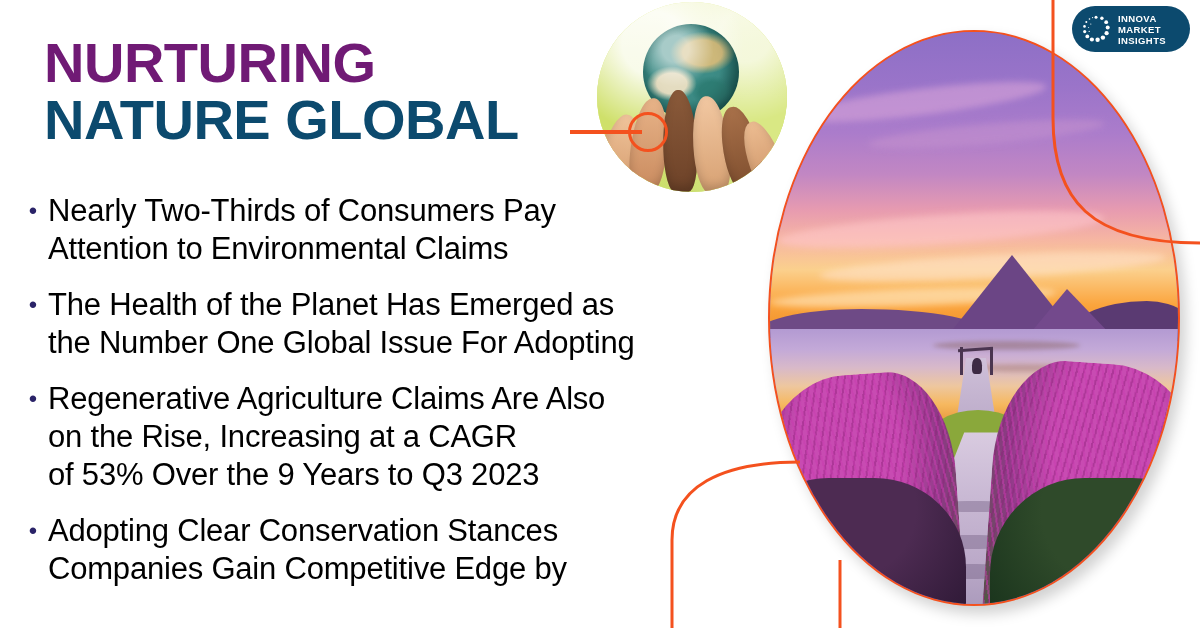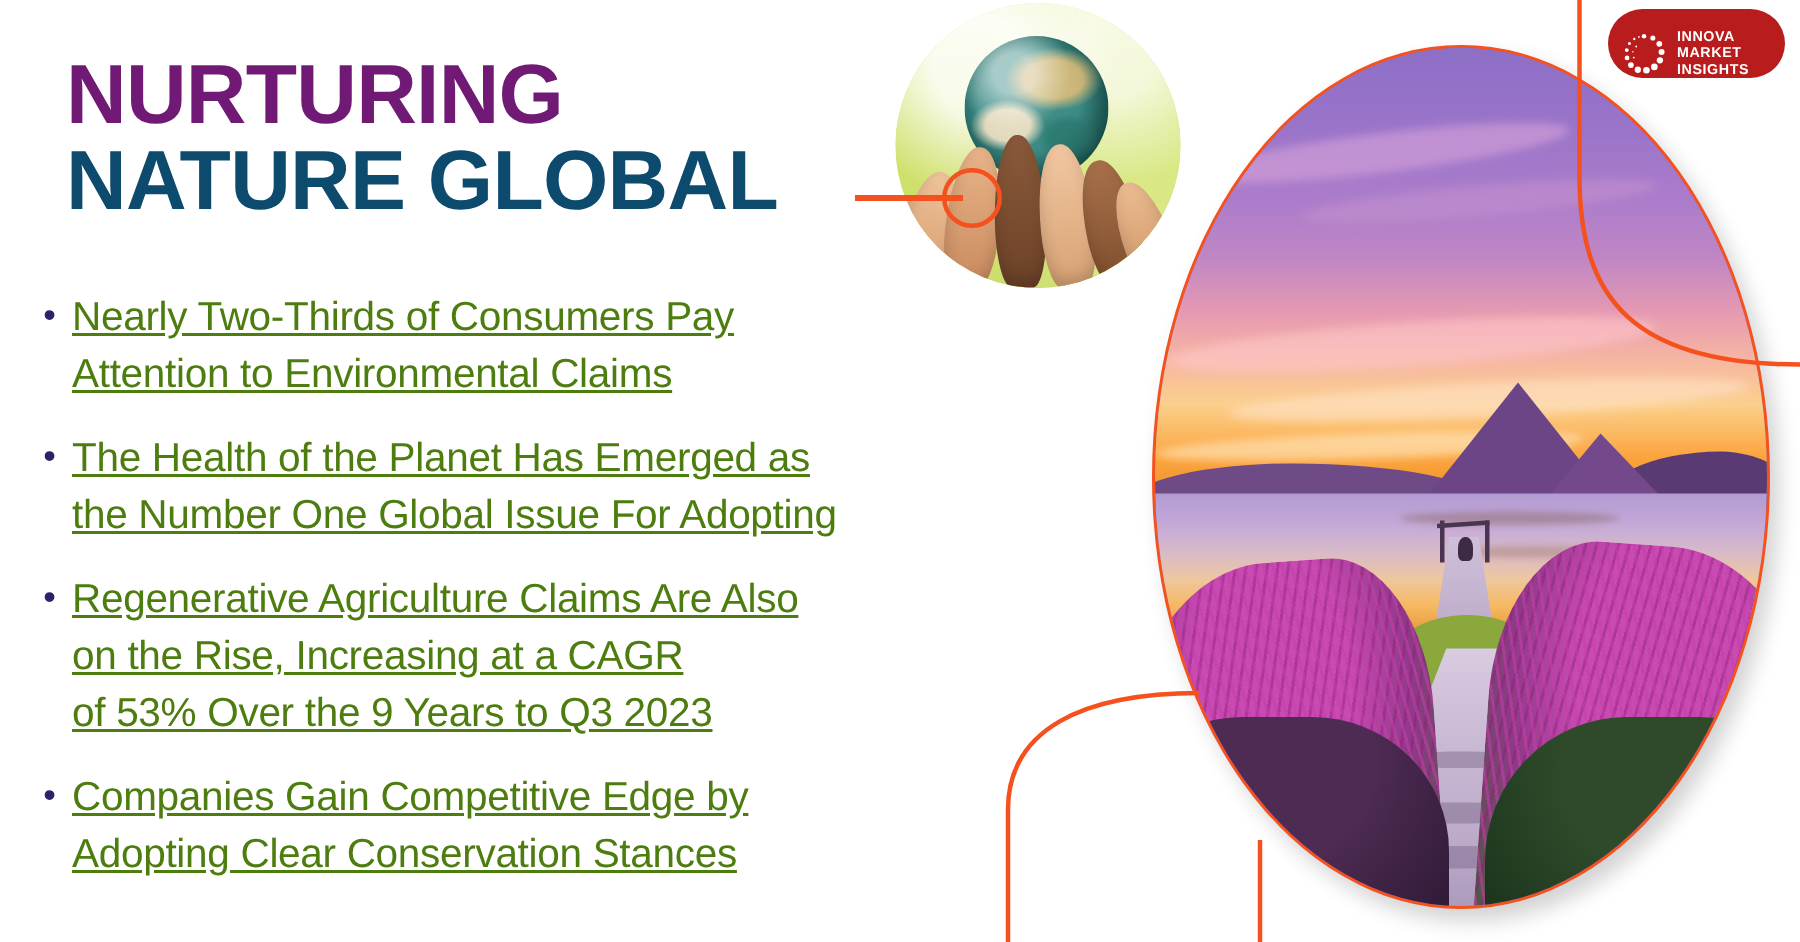--- a/index.html
+++ b/index.html
@@ -52,27 +52,26 @@
   .bullet .dot {
     flex: 0 0 auto;
     width: 30px;
     text-align: center;
     color: #2A2368;
     font-size: 24px;
     line-height: 38px;
   }
   .bullet .btext {
     flex: 1 1 auto;
-    color: #4d7c0f;
+    color: #000000;
     font-family: "Liberation Sans", sans-serif;
     font-weight: 400;
-    font-size: 27px;
+    font-size: 31px;
     line-height: 38px;
     letter-spacing: -0.2px;
-    text-decoration: underline;
   }
   .bullet .btext .ln { display: block; white-space: nowrap; }
 
   
   .globe-photo {
     position: absolute;
     left: 597px;
     top: 2px;
     width: 190px;
     height: 190px;
@@ -275,24 +274,24 @@
   
   .deco { position: absolute; left: 0; top: 0; width: 1200px; height: 628px; pointer-events: none; }
 
   
   .logo {
     position: absolute;
     left: 1072px;
     top: 6px;
     width: 118px;
     height: 46px;
-    background: #b91c1c;
+    background: #0c4a6e;
     border-radius: 23px;
     display: flex;
-    align-items: flex-end;
+    align-items: center;
     padding-left: 8px;
     box-sizing: border-box;
   }
   .logo .mark {
     position: relative;
     width: 32px; height: 32px;
     flex: 0 0 auto;
   }
   .logo .words {
     margin-left: 6px;
@@ -338,22 +337,22 @@
       <span class="btext">
         <span class="ln">Regenerative Agriculture Claims Are Also</span>
         <span class="ln">on the Rise, Increasing at a CAGR</span>
         <span class="ln">of 53% Over the 9 Years to Q3 2023</span>
       </span>
     </div>
 
     <div class="bullet">
       <span class="dot">•</span>
       <span class="btext">
+        <span class="ln"> Adopting Clear Conservation Stances</span>
         <span class="ln">Companies Gain Competitive Edge by</span>
-        <span class="ln"> Adopting Clear Conservation Stances</span>
       </span>
     </div>
 
   </div>
 
   <div class="globe-photo">
     <div class="bg"></div>
     <div class="earth"></div>
     <div class="hand arm-l"></div>
     <div class="hand h1"></div>

